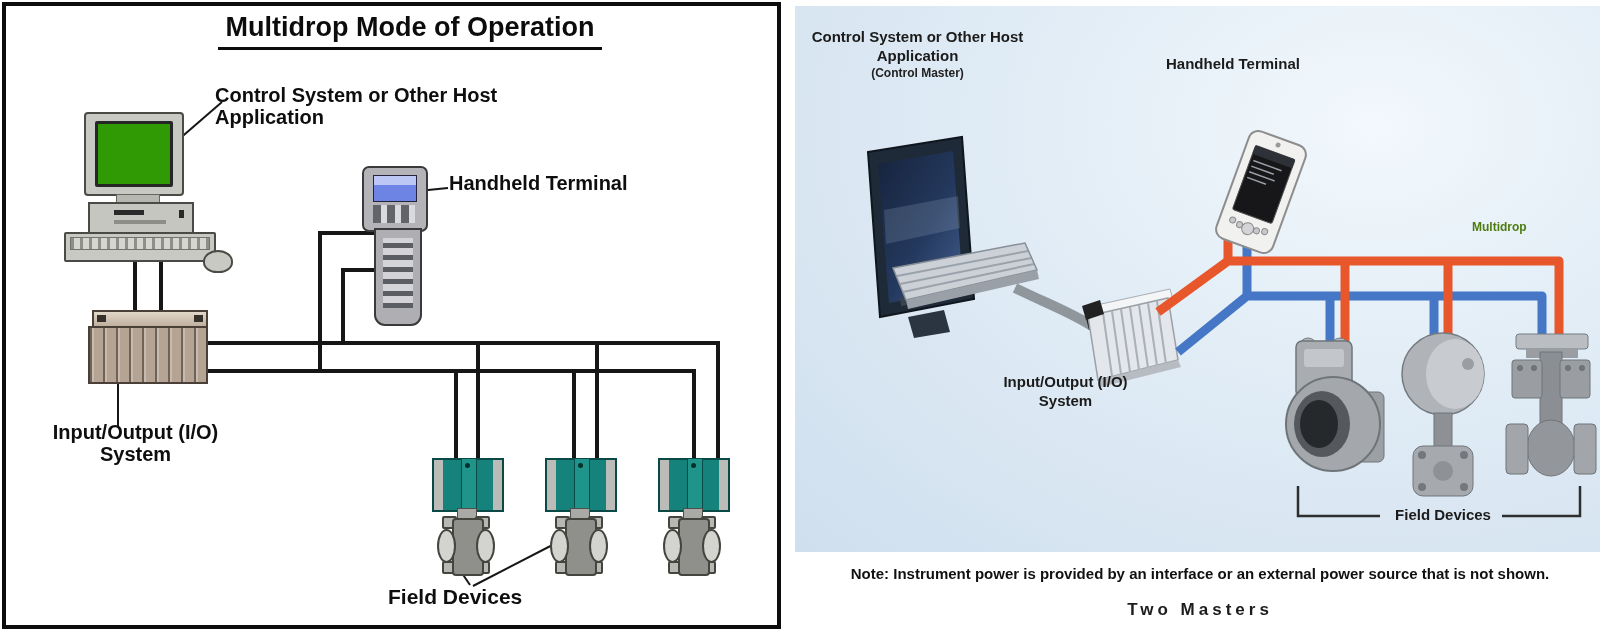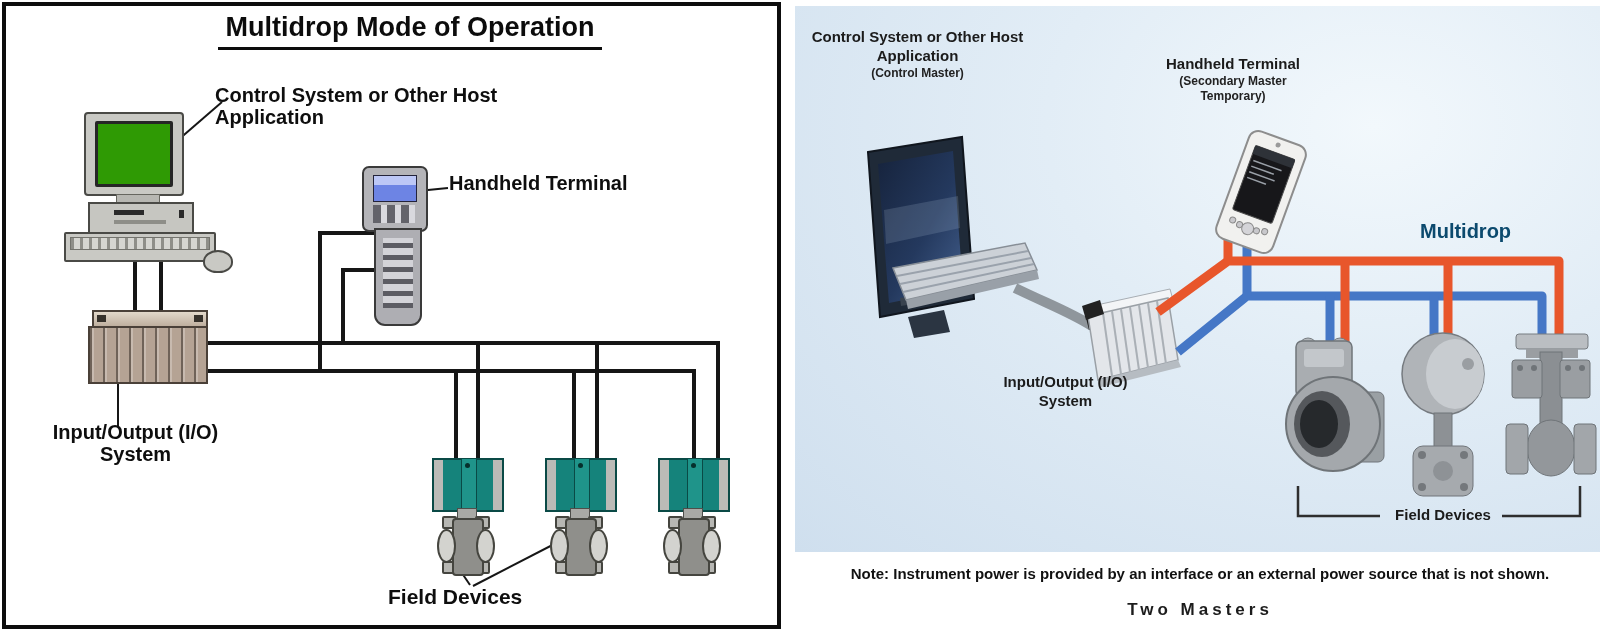--- a/index.html
+++ b/index.html
@@ -54,21 +54,21 @@
   .valve-l,.valve-r{position:absolute;top:13px;width:15px;height:30px;background:#d3d3cf;border:2px solid #45453f;border-radius:50%;}
   .valve-l{left:-2px}.valve-r{right:-2px}
   .vfoot{position:absolute;width:11px;height:9px;background:#b7b7b3;border:2px solid #45453f;border-radius:2px;}
   
   .rbg{left:795px;top:6px;width:805px;height:546px;
        background:radial-gradient(ellipse at 72% 22%,#f2f8fc 0%,#e2edf6 40%,#cfdfee 100%);}
   .rlabel{font-weight:bold;color:#1b1b1b;text-align:center;line-height:1.25;}
   .r-ctrl{left:805px;top:28px;width:225px;font-size:15px;}
   .r-sub{font-size:12px;font-weight:bold;color:#222;}
   .r-hh{left:1153px;top:55px;width:160px;font-size:15px;}
-  .r-md{left:1420px;top:220px;font-size:20px;font-weight:bold;color:#0c4a6e;}
+  .r-md{left:1472px;top:220px;font-size:12px;font-weight:bold;color:#4d7c0f;}
   .r-io{left:983px;top:373px;width:165px;font-size:15px;}
   .r-fd{left:1383px;top:506px;width:120px;font-size:15px;}
   .r-note{left:795px;top:565px;width:810px;text-align:center;font-size:15px;font-weight:bold;color:#111;}
   .r-cap{left:795px;top:600px;width:810px;text-align:center;font-size:17px;font-weight:600;letter-spacing:4px;color:#1c1c1c;}
 </style>
 </head>
 <body>
 
 <div id="stage">
 
@@ -299,21 +299,20 @@
   <div class="abs llabel lbl-hh">Handheld Terminal</div>
   <div class="abs llabel lbl-io">Input/Output (I/O) System</div>
   <div class="abs llabel lbl-fd">Field Devices</div>
 
   <div class="abs rlabel r-ctrl">
     <div>Control System or Other Host Application</div>
     <div class="r-sub">(Control Master)</div>
   </div>
   <div class="abs rlabel r-hh">
     <div>Handheld Terminal</div>
-    <div class="r-sub" style="width:150px;margin:0 auto">(Secondary Master Temporary)</div>
   </div>
   <div class="abs r-md">Multidrop</div>
   <div class="abs rlabel r-io">Input/Output (I/O) System</div>
   <div class="abs rlabel r-fd">Field Devices</div>
   <div class="abs r-note">Note: Instrument power is provided by an interface or an external power source that is not shown.</div>
   <div class="abs r-cap">Two Masters</div>
 
 </div>
 
 </body></html>

